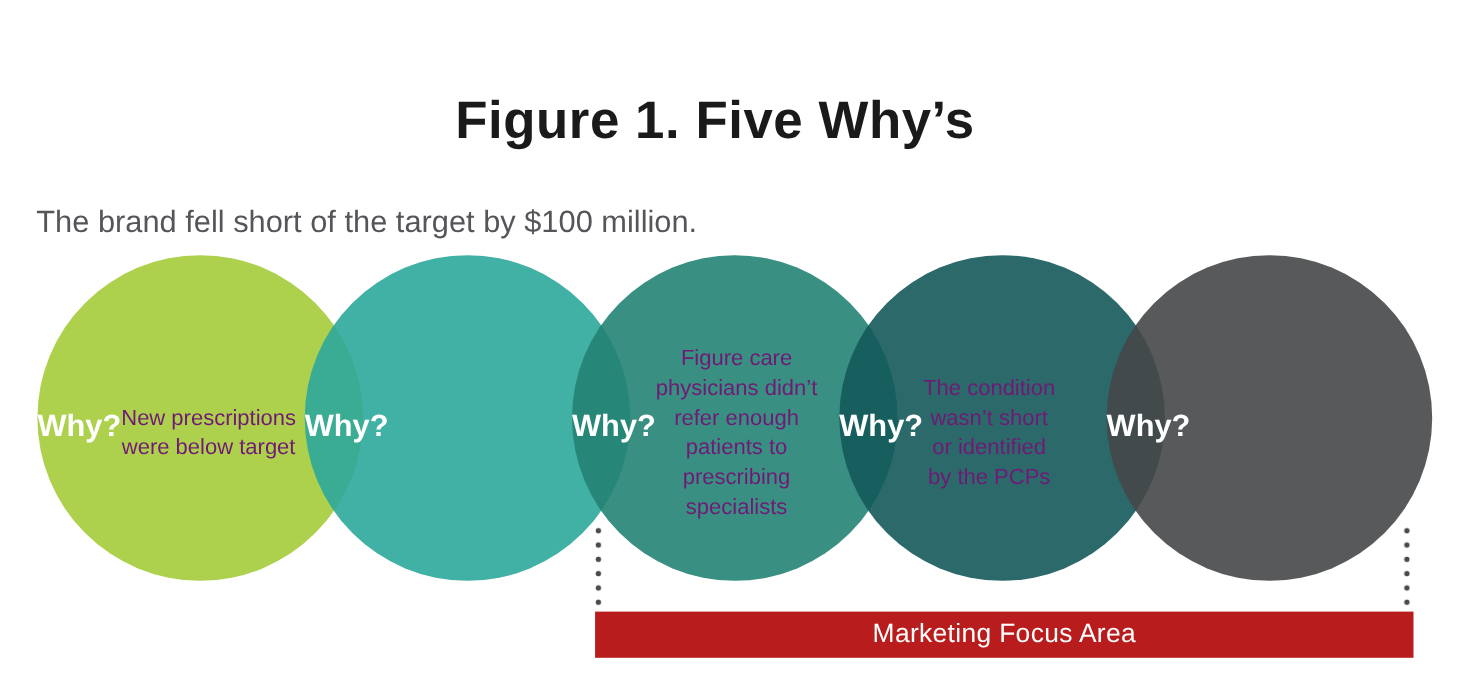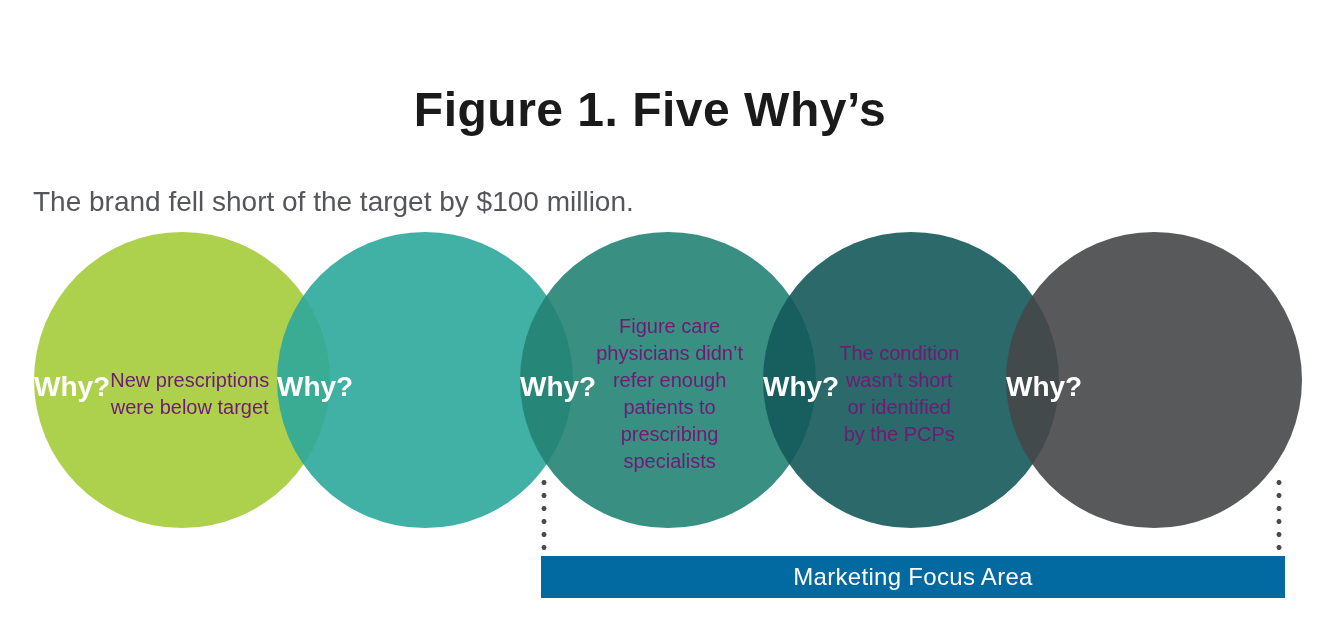--- a/index.html
+++ b/index.html
@@ -124,17 +124,17 @@
 by the PCPs</div>
   </div>
 
   <div class="circle circle-5" style="background: rgba(69, 71, 73, 0.9);">
     <div class="why-heading">Why?</div>
   </div>
 
   <div class="dotted-line dotted-left"></div>
   <div class="dotted-line dotted-right"></div>
 
-  <div class="focus-bar" style="background: #0369a1;">
+  <div class="focus-bar" style="background: #b91c1c;">
     <span class="focus-bar-label" style="color: rgb(255, 255, 255);">Marketing Focus Area</span>
   </div>
 
 </div>
 
 </body></html>

